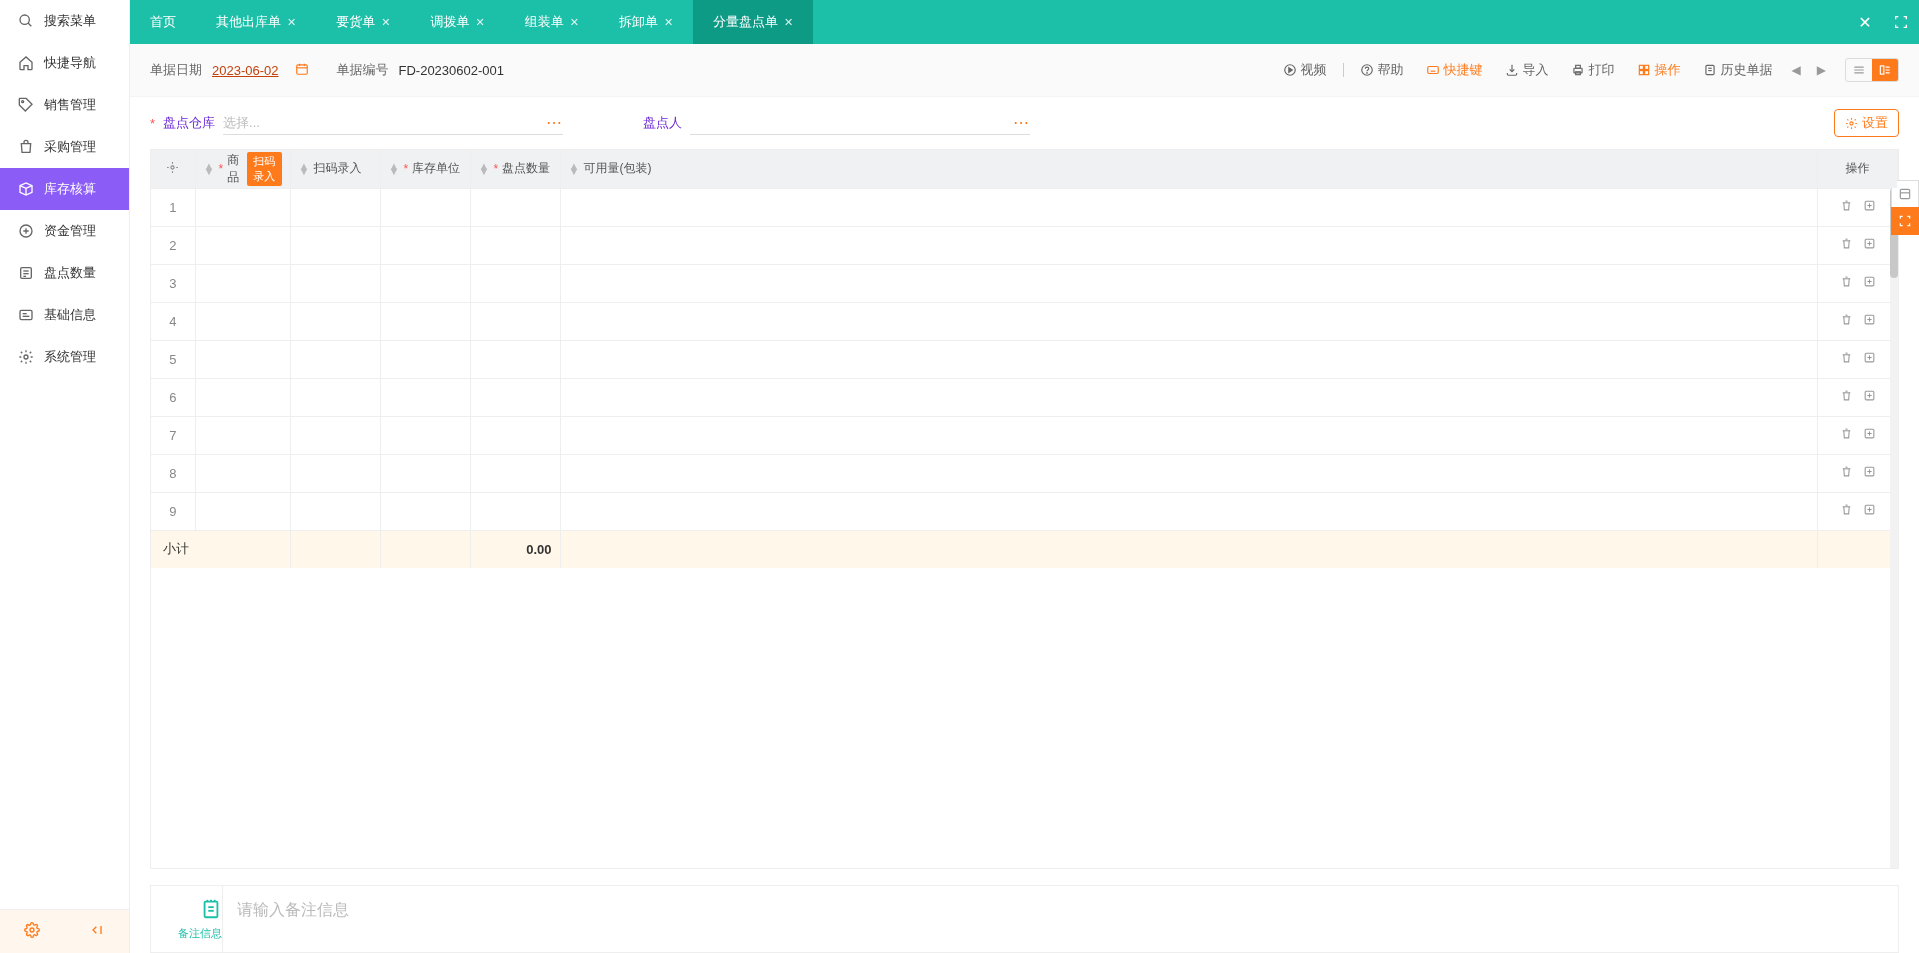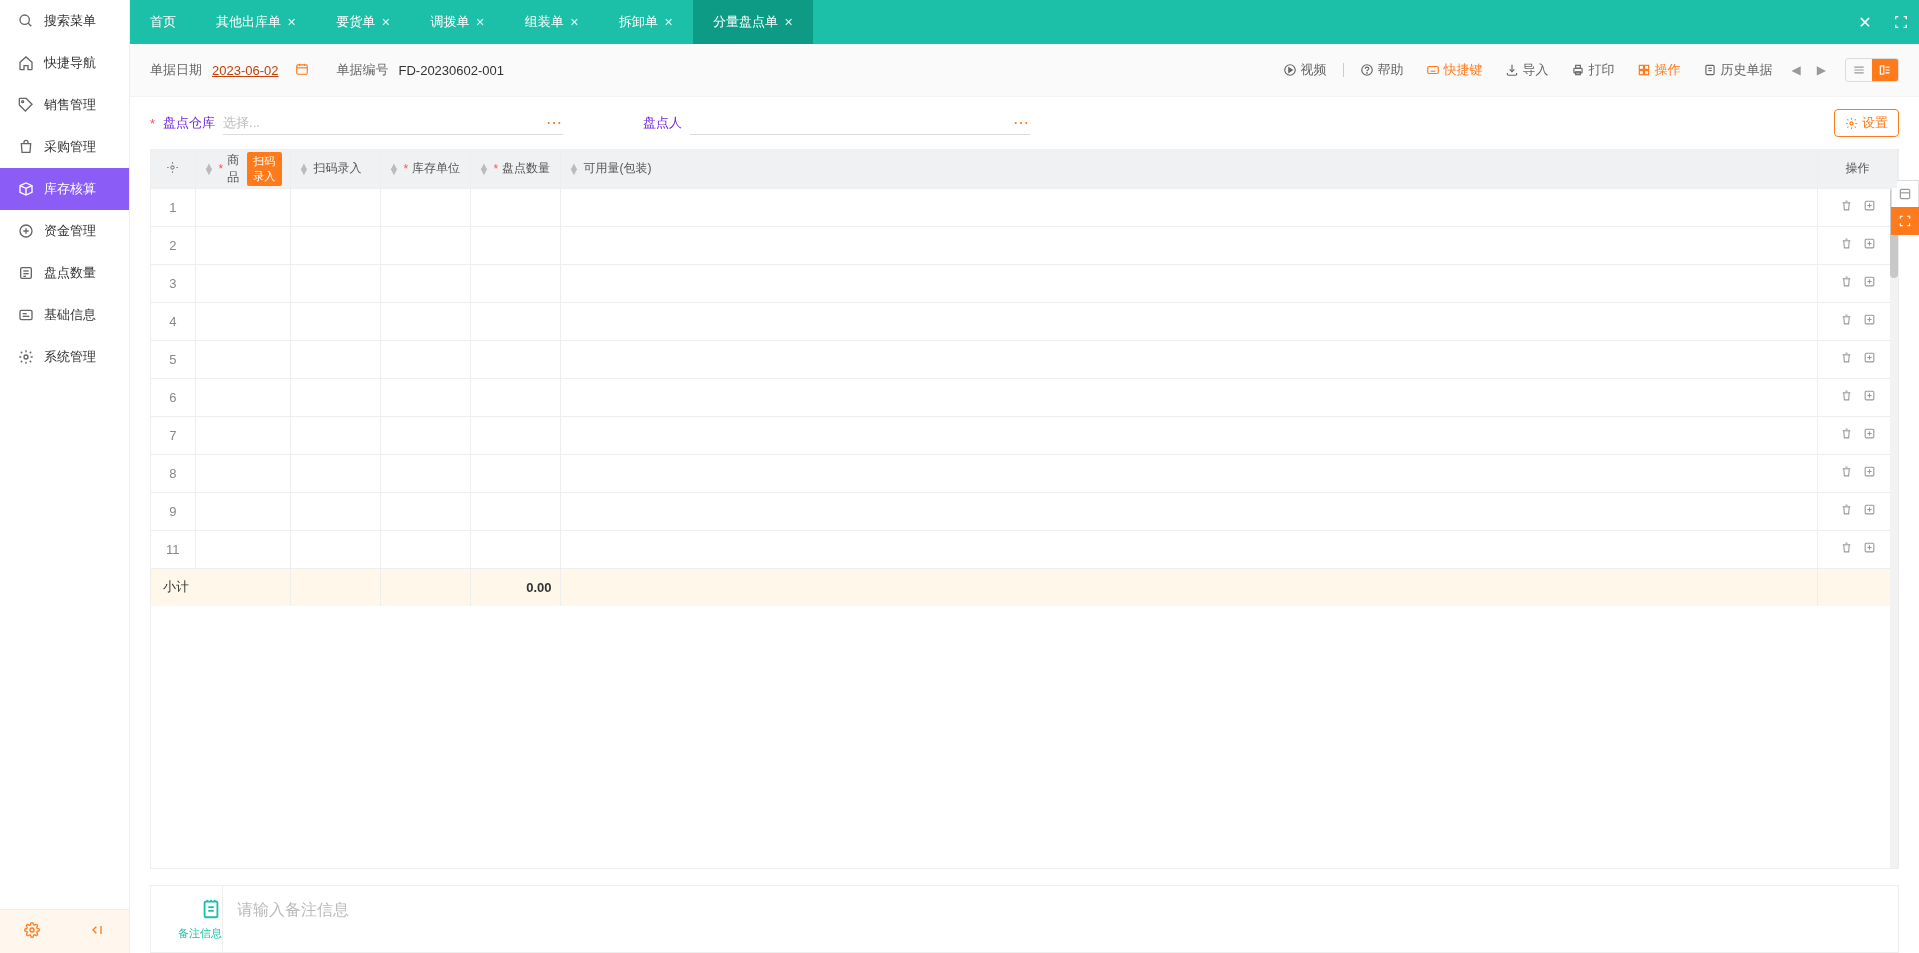--- a/index.html
+++ b/index.html
@@ -605,42 +605,20 @@
                         <path d="M7 7l1 13h8l1-13"></path>
                       </svg></span>
                     <span><svg width="13" height="13" viewBox="0 0 24 24" fill="none" stroke="#999" stroke-width="2">
                         <rect x="4" y="4" width="16" height="16" rx="2"></rect>
                         <line x1="12" y1="8" x2="12" y2="16"></line>
                         <line x1="8" y1="12" x2="16" y2="12"></line>
                       </svg></span>
                   </div>
                 </td>
               </tr>
-              <tr>
-                <td class="col-idx">11</td>
-                <td></td>
-                <td></td>
-                <td></td>
-                <td></td>
-                <td></td>
-                <td class="col-op">
-                  <div class="op-wrap">
-                    <span><svg width="13" height="13" viewBox="0 0 24 24" fill="none" stroke="#999" stroke-width="2">
-                        <path d="M5 7h14"></path>
-                        <path d="M10 4h4"></path>
-                        <path d="M7 7l1 13h8l1-13"></path>
-                      </svg></span>
-                    <span><svg width="13" height="13" viewBox="0 0 24 24" fill="none" stroke="#999" stroke-width="2">
-                        <rect x="4" y="4" width="16" height="16" rx="2"></rect>
-                        <line x1="12" y1="8" x2="12" y2="16"></line>
-                        <line x1="8" y1="12" x2="16" y2="12"></line>
-                      </svg></span>
-                  </div>
-                </td>
-              </tr>
             </tbody>
           <tfoot>
             <tr>
               <td colspan="2" style="padding-left:12px;">小计</td>
               <td></td>
                 <td></td>
               <td class="subtotal-val">0.00</td>
               <td></td>
                 <td></td>
             </tr>

